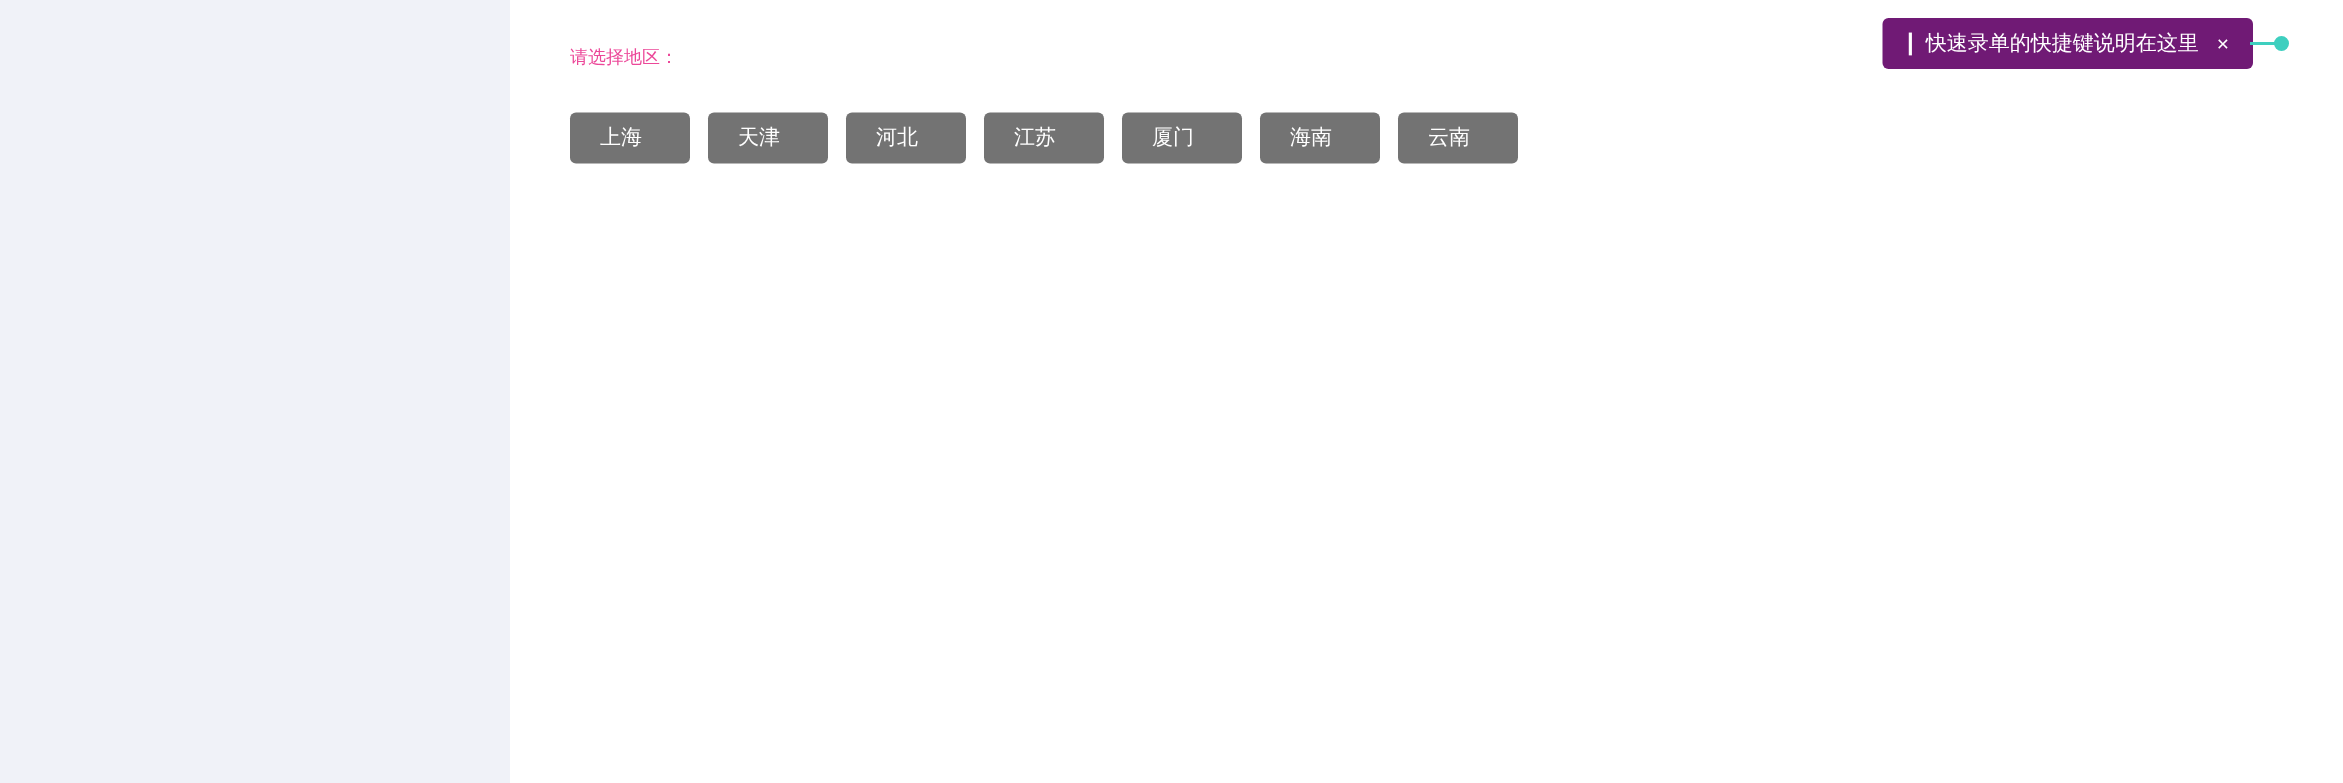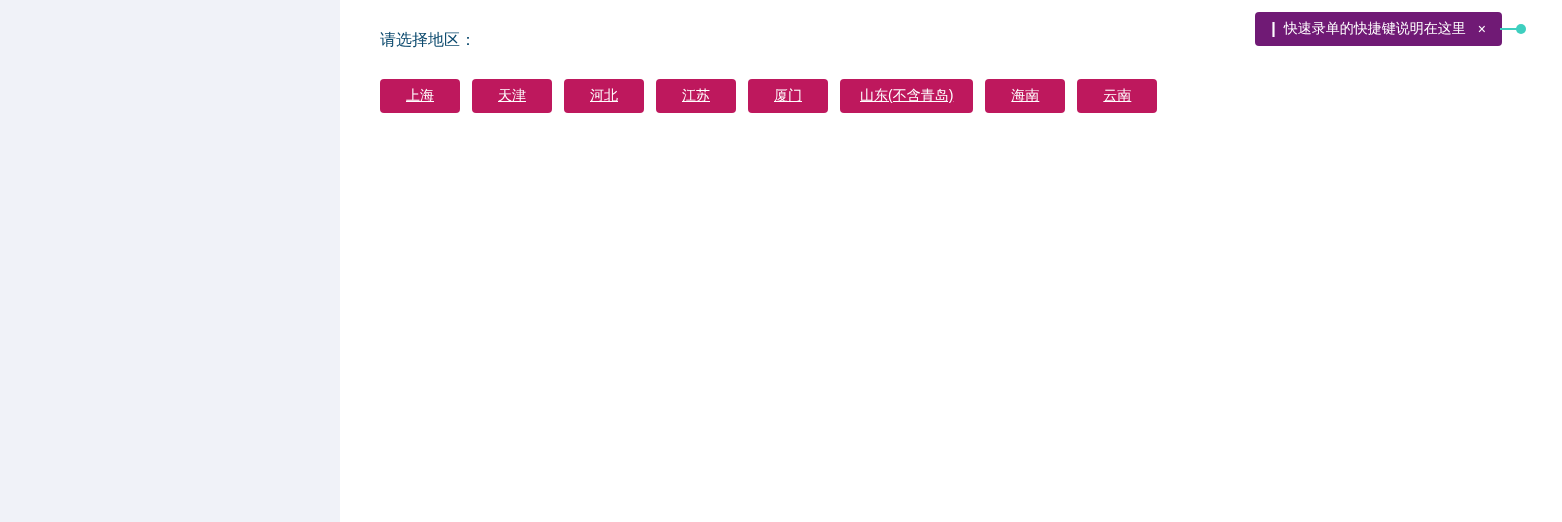--- a/index.html
+++ b/index.html
@@ -30,44 +30,43 @@
       position: absolute;
       left: 340px;
       top: 0;
       right: 0;
       bottom: 0;
       background: #ffffff;
       padding: 30px 40px;
     }
 
     .page-title {
-      font-size: 16px;
-      color: #0c4a6e;
+      font-size: 12px;
+      color: #ec4899;
       margin-bottom: 28px;
       font-weight: normal;
     }
 
     .region-buttons {
       display: flex;
       flex-wrap: wrap;
       gap: 12px;
     }
 
     .region-btn {
-      background: #be185d;
+      background: #737373;
       border: none;
       border-radius: 4px;
       color: #ffffff;
       font-size: 14px;
       padding: 8px 20px;
       cursor: pointer;
       min-width: 80px;
-      text-align: center;
+      text-align: left;
       white-space: nowrap;
-      text-decoration: underline;
     }
 
     
     .tooltip-banner {
       position: absolute;
       top: 12px;
       right: 60px;
       background: #701a75;
       color: #ffffff;
       font-size: 14px;
@@ -119,21 +118,20 @@
 <div class="left-sidebar"></div>
 
 <div class="main-content">
   <div class="page-title">请选择地区：</div>
   <div class="region-buttons">
   <button class="region-btn">上海</button>
       <button class="region-btn">天津</button>
       <button class="region-btn">河北</button>
       <button class="region-btn">江苏</button>
       <button class="region-btn">厦门</button>
-      <button class="region-btn">山东(不含青岛)</button>
       <button class="region-btn">海南</button>
       <button class="region-btn">云南</button>
     </div>
 </div>
 
 <div class="tooltip-banner">
   <span>快速录单的快捷键说明在这里</span>
   <span class="tooltip-close">×</span>
 </div>
 

